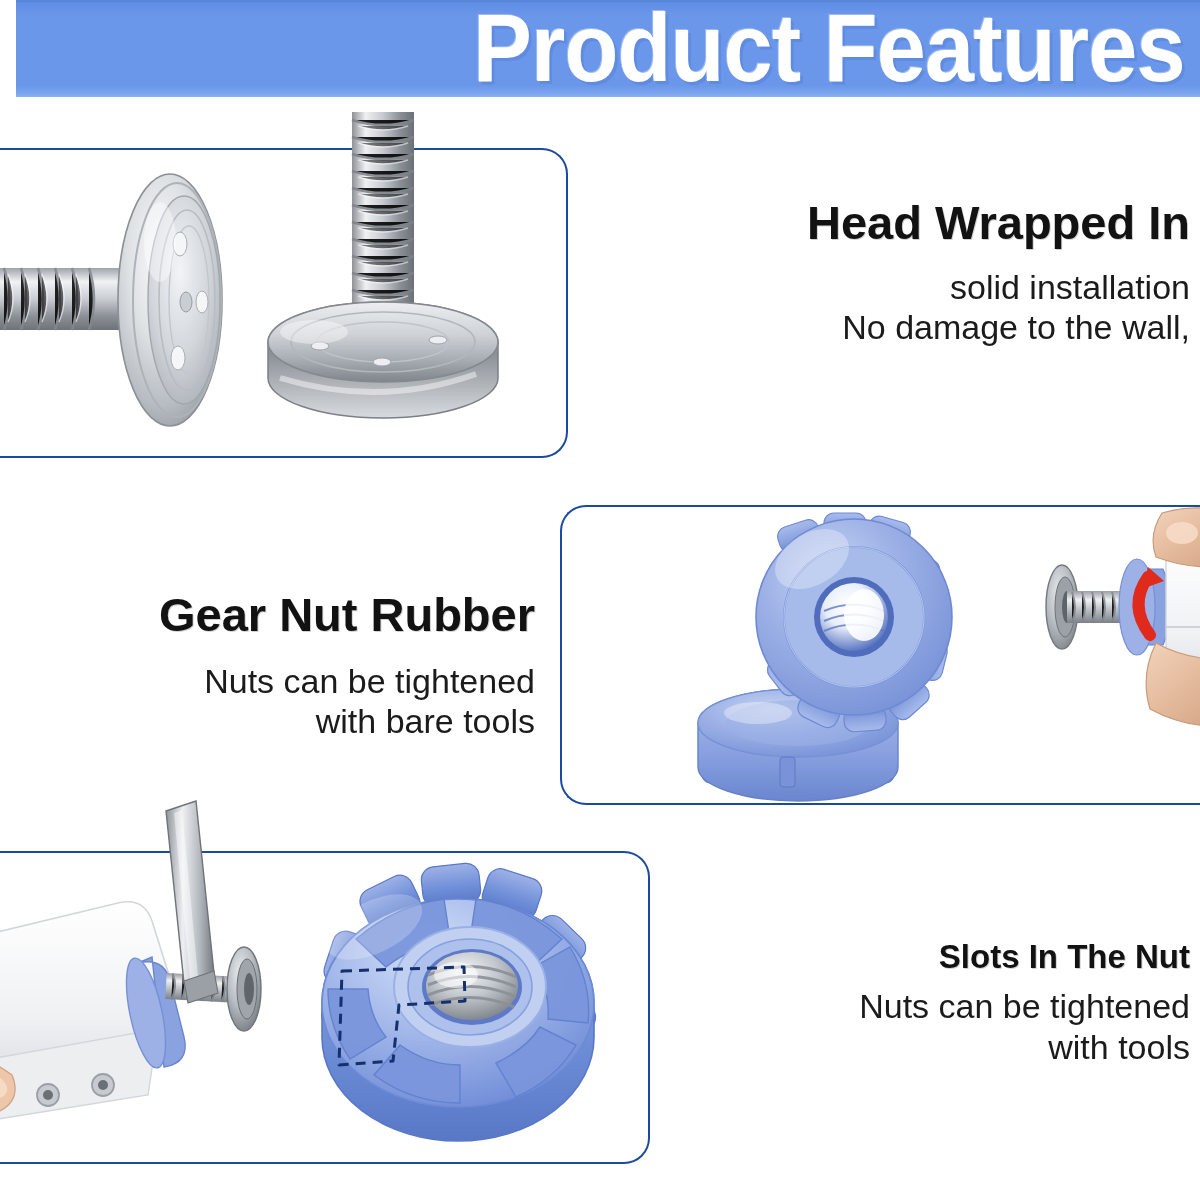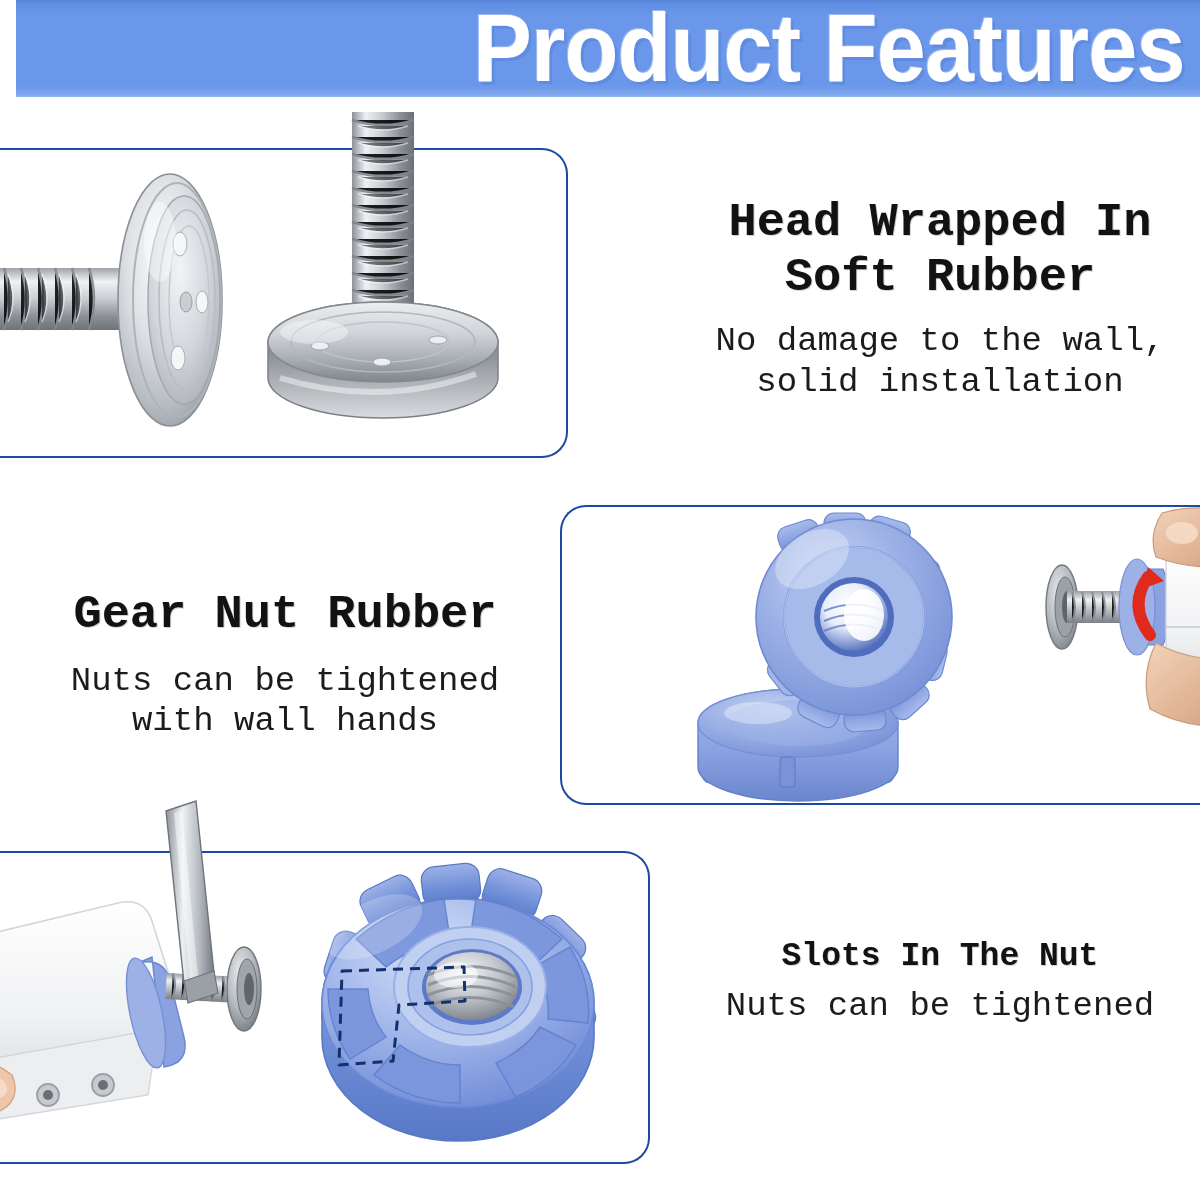--- a/index.html
+++ b/index.html
@@ -85,21 +85,21 @@
     left: -30px;
     top: 851px;
     width: 680px;
     height: 313px;
     border-top-left-radius: 0;
     border-bottom-left-radius: 0;
     border-left: none;
   }
 
   
-  .feature-text { position: absolute; text-align: center; font-family: Liberation Mono, monospace; }
+  .feature-text { position: absolute; text-align: right; }
   .feature-title {
     font-weight: bold;
     color: #121212;
     line-height: 1.16;
     text-shadow: 1px 1px 0 rgba(0,0,0,0.18);
   }
   .feature-sub {
     color: #1b1b1b;
     line-height: 1.2;
   }
@@ -251,25 +251,24 @@
         <ellipse cx="344" cy="182" rx="34" ry="12" fill="#ffffff" opacity="0.40"></ellipse>
         <path d="M310 228 q100 30 196 -4" stroke="#ffffff" stroke-width="6" fill="none" opacity="0.45"></path>
       </g>
     </svg>
   </div>
 </div>
 
 <div class="feature-text" id="text-head">
   <div class="feature-title">
     <div>Head Wrapped In</div>
-    <div>Soft Rubber</div>
   </div>
   <div class="feature-sub">
+    <div>solid installation</div>
     <div>No damage to the wall,</div>
-    <div>solid installation</div>
   </div>
 </div>
 
 <div class="panel" id="panel-gearnut">
   <div class="panel-media">
     <svg viewBox="0 0 670 300" width="670" height="300" preserveAspectRatio="none">
       <defs>
         <radialGradient id="nutFace" cx="38%" cy="30%" r="78%">
           <stop offset="0%" stop-color="#c7d5f2"></stop>
           <stop offset="45%" stop-color="#9db1e6"></stop>
@@ -400,21 +399,21 @@
     </svg>
   </div>
 </div>
 
 <div class="feature-text" id="text-gear">
   <div class="feature-title">
     <div>Gear Nut Rubber</div>
   </div>
   <div class="feature-sub">
     <div>Nuts can be tightened</div>
-    <div>with wall hands</div>
+    <div>with bare tools</div>
   </div>
 </div>
 
 <div class="panel" id="panel-slots">
   <div class="panel-media">
     <svg viewBox="0 0 680 313" width="680" height="313" preserveAspectRatio="none">
       <defs>
         <linearGradient id="whiteG2" x1="0" y1="0" x2="0" y2="1">
           <stop offset="0%" stop-color="#ffffff"></stop>
           <stop offset="58%" stop-color="#f0f1f3"></stop>
@@ -539,14 +538,15 @@
     </svg>
   </div>
 </div>
 
 <div class="feature-text" id="text-slots">
   <div class="feature-title">
     <div>Slots In The Nut</div>
   </div>
   <div class="feature-sub">
     <div>Nuts can be tightened</div>
+    <div>with tools</div>
   </div>
 </div>
 
 </body></html>

